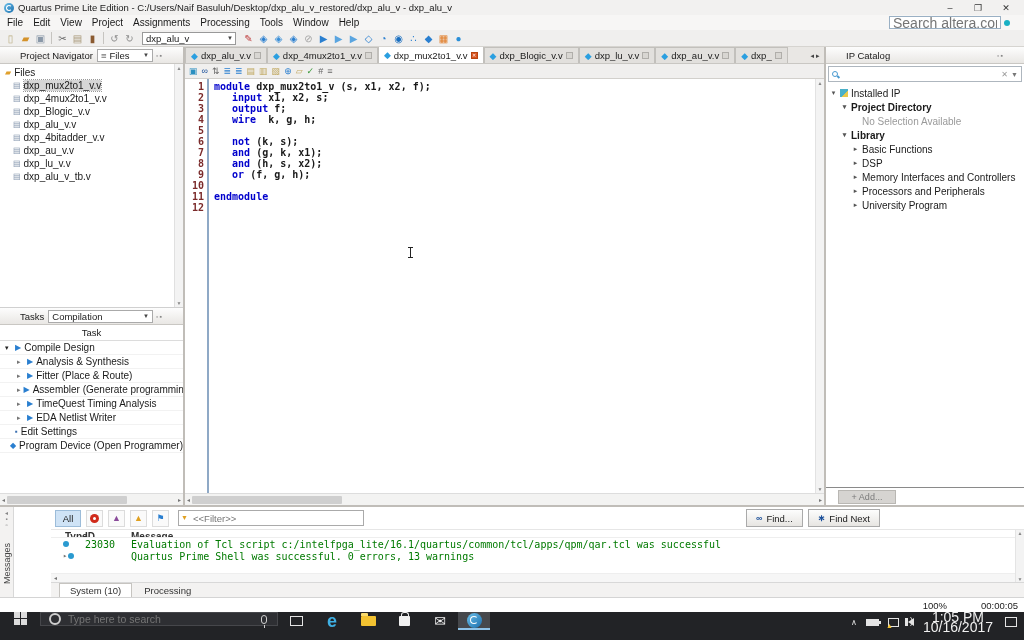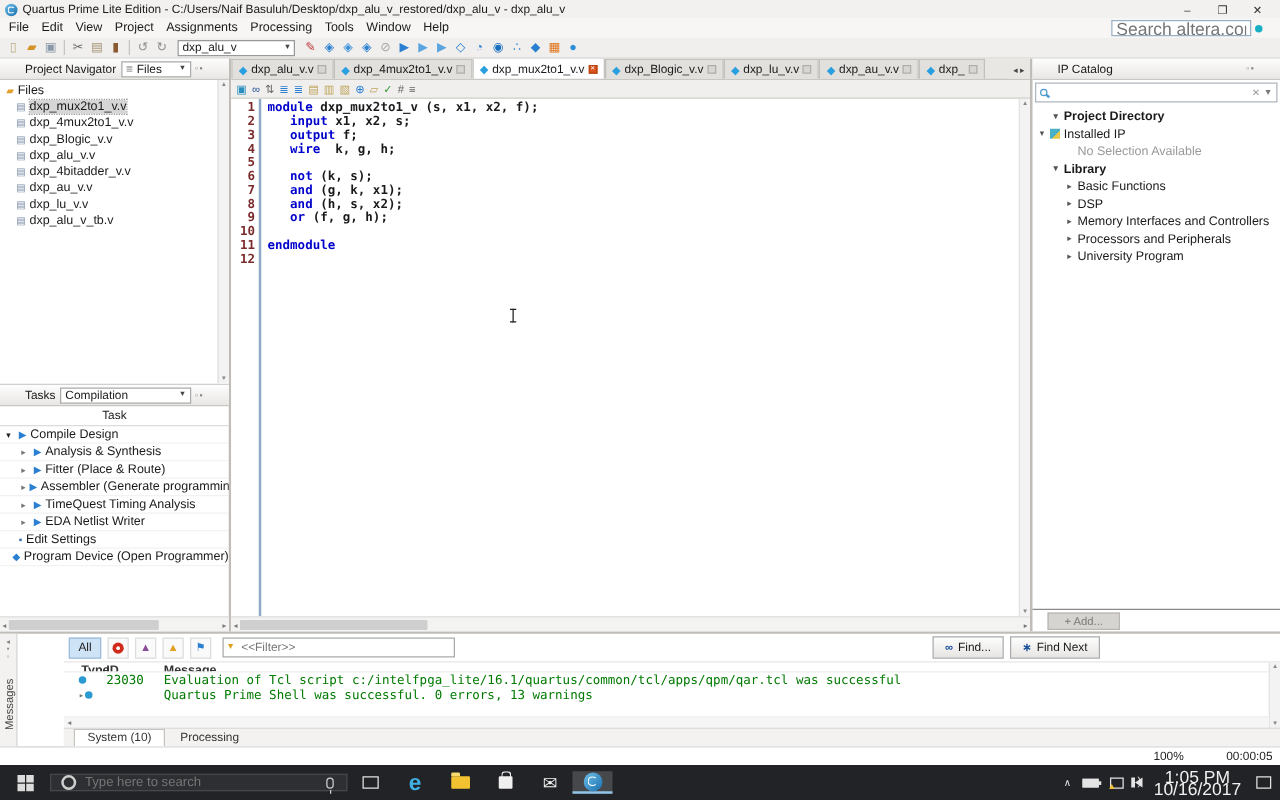--- a/index.html
+++ b/index.html
@@ -124,21 +124,21 @@
   .msg-vscroll { position:absolute; right:0; top:0; bottom:0; width:9px; background:#f3f3f3; border-left:1px solid #e4e4e4; display:flex; flex-direction:column; justify-content:space-between; align-items:center; font-size:5px; color:#888; }
   .msg-bstrip { position:absolute; left:0; right:9px; bottom:0; height:9px; background:#f6f6f6; border-top:1px solid #eee; font-size:6px; color:#777; padding-left:3px; }
   .msg-tabs { height:15px; background:#f3f2f1; border-top:1px solid #d8d8d8; display:flex; padding-left:8px; gap:2px; }
   .msg-tab { padding:0 10px; display:flex; align-items:center; font-size:9.5px; color:#333; }
   .msg-tab.active { background:#fff; border:1px solid #c6c4c0; border-bottom:none; }
 
   
   .statusrow { height:15px; background:#fff; border-top:1px solid #d4d4d4; display:flex; align-items:center; justify-content:flex-end; gap:34px; padding-right:6px; font-size:9.5px; color:#222; }
 
   
-  .taskbar { height:28px; background:#222326; display:flex; align-items:center; color:#e8e8e8; }
+  .taskbar { height:28px; background:#222326; display:flex; align-items:flex-start; color:#e8e8e8; }
   .start-btn { width:40px; display:flex; align-items:center; justify-content:center; }
   .win-logo { display:grid; grid-template-columns:6px 6px; grid-template-rows:6px 6px; gap:1px; }
   .win-logo i { background:#dcdcdc; }
   .tb-search { width:238px; background:#2e2f33; border:1px solid #46474b; display:flex; align-items:center; gap:7px; padding:0 8px; color:#b4b4b4; font-size:10.5px; }
   .cortana-ring { width:12px; height:12px; border:2px solid #cfcfcf; border-radius:50%; flex:none; }
   .tb-search input { flex:1; background:transparent; border:none; color:#b4b4b4; font-size:10.5px; font-family:"Liberation Sans",sans-serif; outline:none; }
   .mic { width:6px; height:9px; border:1px solid #cfcfcf; border-radius:3px; position:relative; margin-right:2px; }
   .mic::after { content:''; position:absolute; left:1.5px; top:9px; width:1px; height:3px; background:#cfcfcf; }
   .tb-apps { display:flex; }
   .tb-app { width:36px; display:flex; align-items:center; justify-content:center; }
@@ -437,28 +437,28 @@
       <div class="panel-header">
         <span>IP Catalog</span>
         <span class="ph-icons" style="margin-left:auto">▫▪</span>
       </div>
       <div class="ip-search">
         <span class="mag-icon"></span>
         <span class="x">✕</span>
         <span class="fun">▼</span>
       </div>
       <div class="ip-tree" id="ip-tree">
-          <div class="ip-row b" style="padding-left: 15px;">
-            <span class="arr">▾</span>
-            <span>Project Directory</span>
-          </div>
           <div class="ip-row" style="padding-left: 4px;">
             <span class="arr">▾</span>
             <span class="ip-inst"></span>
             <span>Installed IP</span>
+          </div>
+          <div class="ip-row b" style="padding-left: 15px;">
+            <span class="arr">▾</span>
+            <span>Project Directory</span>
           </div>
           <div class="ip-row muted" style="padding-left: 26px;">
             <span class="arr"></span>
             <span>No Selection Available</span>
           </div>
           <div class="ip-row b" style="padding-left: 15px;">
             <span class="arr">▾</span>
             <span>Library</span>
           </div>
           <div class="ip-row" style="padding-left: 26px;">

